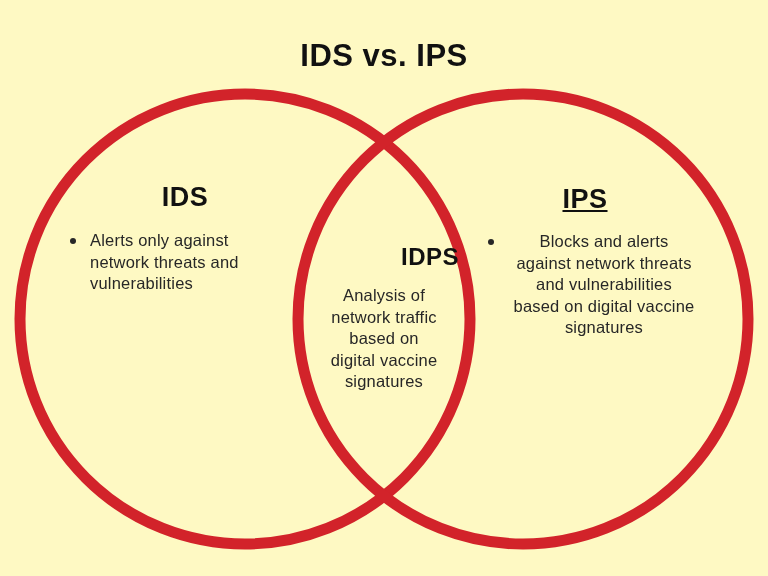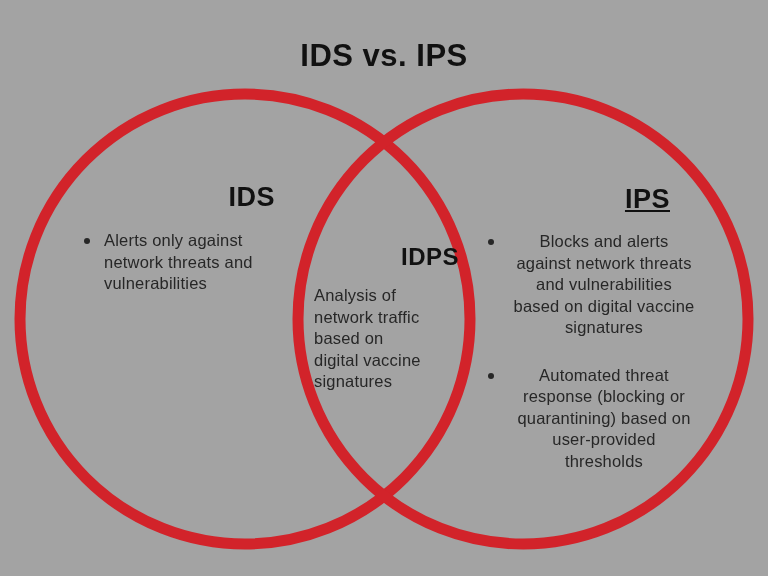--- a/index.html
+++ b/index.html
@@ -4,21 +4,21 @@
 <style>
   html, body {
     margin: 0;
     padding: 0;
     background: #ffffff;
   }
   .canvas {
     position: relative;
     width: 768px;
     height: 576px;
-    background: #a3a3a3;
+    background: #fef9c3;
     overflow: hidden;
     font-family: "Liberation Sans", sans-serif;
   }
   .venn-svg {
     position: absolute;
     left: 0;
     top: 0;
     width: 768px;
     height: 576px;
   }
@@ -30,21 +30,21 @@
     margin: 0;
     text-align: center;
     font-size: 31px;
     font-weight: 700;
     letter-spacing: 0.5px;
     color: var(--heading-color, #111);
   }
   .section-heading {
     position: absolute;
     margin: 0;
-    text-align: right;
+    text-align: center;
     font-size: 27px;
     font-weight: 700;
     letter-spacing: 0.5px;
     color: var(--heading-color, #111);
   }
   .heading-ids { left: 95px;  top: 182px; width: 180px; }
   .heading-ips { left: 500px; top: 184px; width: 170px; text-decoration: underline; }
   .heading-idps {
     position: absolute;
     left: 309px; top: 243px; width: 150px;
@@ -58,21 +58,21 @@
   .bullet-list {
     position: absolute;
     margin: 0;
     padding: 0;
     list-style: none;
     font-size: 16.5px;
     line-height: 21.5px;
     letter-spacing: 0.2px;
     color: var(--body-color, #272727);
   }
-  .list-ids { left: 80px;  top: 230px; width: 200px; }
+  .list-ids { left: 66px;  top: 230px; width: 200px; }
   .list-ips { left: 484px; top: 231px; width: 216px; text-align: center; }
   .bullet-list li {
     position: relative;
     padding-left: 24px;
     white-space: pre-line;
   }
   .list-ids li { margin-bottom: 26px; }
   .list-ips li { margin-bottom: 26px; }
   .bullet-list li::before {
     content: "";
@@ -81,21 +81,21 @@
     top: 8px;
     width: 6px;
     height: 6px;
     border-radius: 50%;
     background: var(--body-color, #272727);
   }
   .idps-description {
     position: absolute;
     left: 314px; top: 285px; width: 140px;
     margin: 0;
-    text-align: left;
+    text-align: center;
     font-size: 16.5px;
     line-height: 21.5px;
     letter-spacing: 0.2px;
     white-space: pre-line;
     color: var(--body-color, #272727);
   }
 </style>
 </head>
 <body style="background: rgb(255, 255, 255);">
 
@@ -125,20 +125,15 @@
 signatures</p>
 
   <h2 class="section-heading heading-ips">IPS</h2>
 
   <ul class="bullet-list list-ips">
     <li>Blocks and alerts
 against network threats
 and vulnerabilities
 based on digital vaccine
 signatures</li>
-    <li>Automated threat
-response (blocking or
-quarantining) based on
-user-provided
-thresholds</li>
   </ul>
 
 </div>
 
 </body></html>

